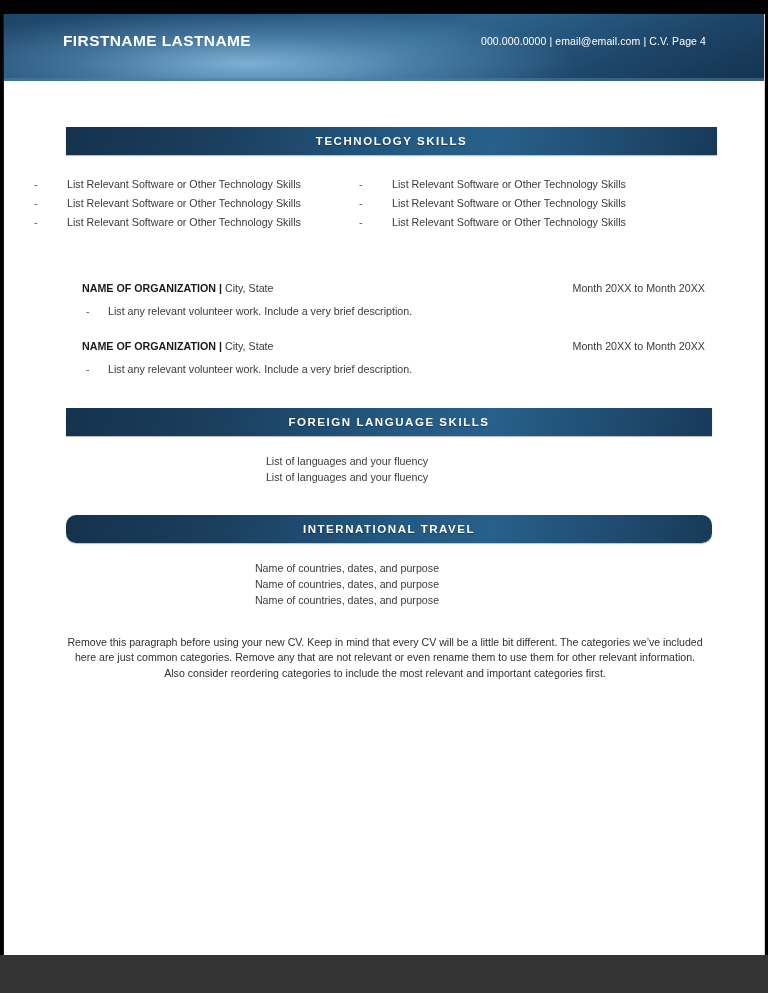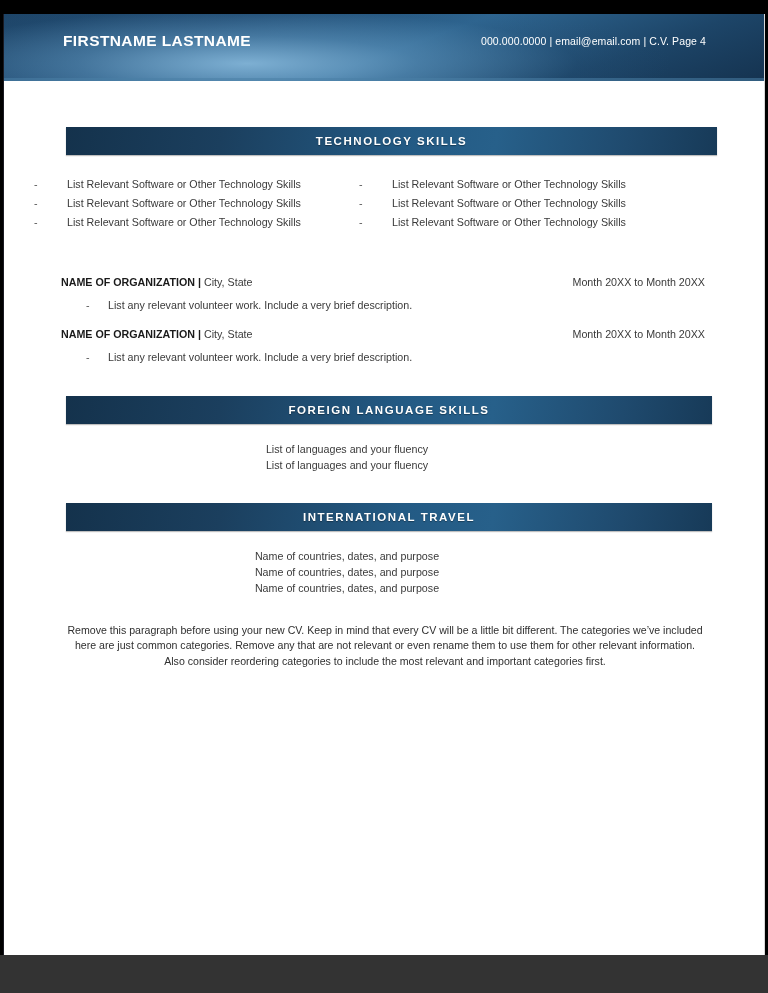--- a/index.html
+++ b/index.html
@@ -112,21 +112,21 @@
     color: #ffffff;
     font-size: 11.5px;
     font-weight: bold;
     letter-spacing: 1.55px;
     text-transform: uppercase;
     text-shadow: 0 1px 1px rgba(0,0,0,0.35);
   }
   .bar-w-tech   { width: 651px; }
   .bar-w-vol    { width: 648px; }
   .bar-w-lang   { width: 646px; }
-  .bar-w-travel { width: 646px; }
+  .bar-w-travel { width: 646px; border-radius: 10px; }
 
   
   .tech-grid {
     margin: 21px 0 0 0;
     padding: 0 0 0 0;
     display: grid;
     grid-template-columns: 325px 325px;
     row-gap: 2px;
   }
   .tech-item {
@@ -142,21 +142,21 @@
     color: #555555;
     flex: none;
   }
   .tech-col-left .dash  { padding-left: 30px; }
   .tech-item .txt { white-space: nowrap; padding-left: 11px; }
 
   
   .vol-entry { margin-top: 14px; }
   .vol-head {
     position: relative;
-    padding-left: 57px;
+    padding-left: 78px;
     padding-right: 59px;
     font-size: 10.7px;
     color: #2b2b2b;
     line-height: 15px;
     display: flex;
     justify-content: space-between;
     align-items: baseline;
   }
   .vol-org {
     font-weight: bold;
@@ -164,20 +164,21 @@
   }
   .vol-sep {
     font-weight: bold;
     color: #1a1a1a;
     margin: 0 3px 0 3px;
   }
   .vol-loc { color: #3a3a3a; }
   .vol-dates {
     color: #3a3a3a;
     white-space: nowrap;
+    margin-top: 6px;
   }
   .vol-bullet {
     margin-top: 7px;
     padding-left: 104px;
     position: relative;
     font-size: 10.7px;
     color: #3a3a3a;
     line-height: 16px;
   }
   .vol-bullet .dash {

